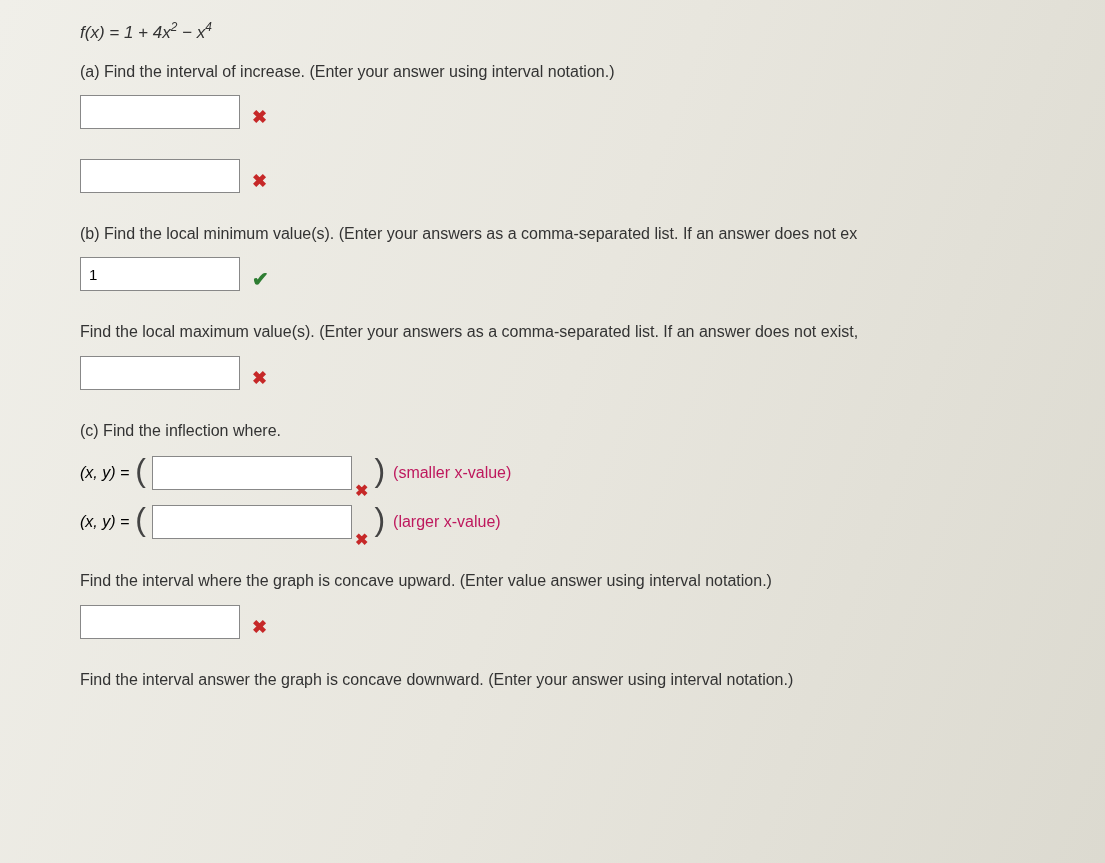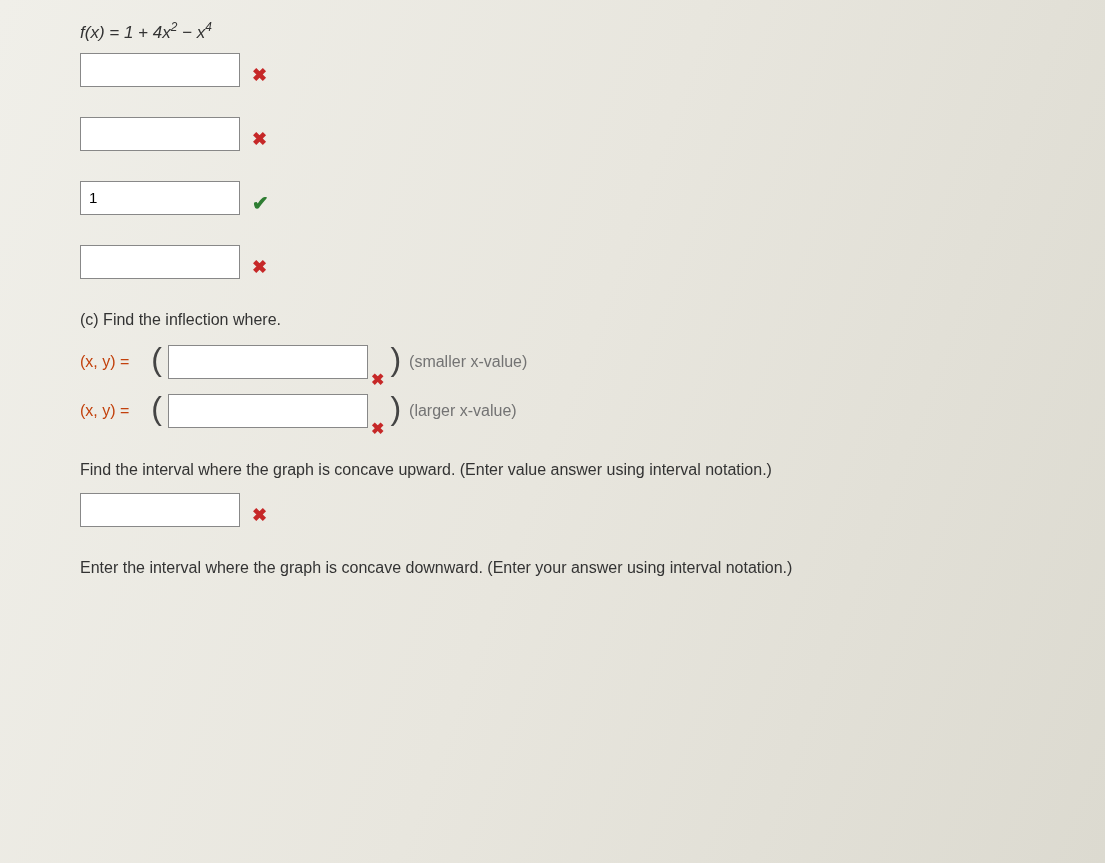--- a/index.html
+++ b/index.html
@@ -9,21 +9,21 @@
     font-family: Arial, Helvetica, sans-serif;
     font-size: 16px;
     color: #333;
     background: linear-gradient(110deg, #f0efe9 0%, #e8e6de 50%, #dcdad0 100%);
     min-height: 863px;
     width: 1105px;
   }
   .formula {
     font-style: italic;
     font-size: 17px;
-    margin-bottom: 10px;
+    margin-bottom: 18px;
     color: #333;
   }
   .prompt {
     font-size: 16px;
     color: #333;
     margin-bottom: 12px;
     line-height: 1.4;
   }
   .answer-row {
     display: flex;
@@ -56,22 +56,23 @@
   .section {
     margin-bottom: 6px;
   }
   .inflect-row {
     display: flex;
     align-items: center;
     margin-bottom: 12px;
     font-size: 16px;
   }
   .inflect-label {
-    margin-right: 22px;
-    color: #c2410c;
+    font-style: italic;
+    margin-right: 6px;
+    color: #000000;
   }
   .paren {
     font-size: 32px;
     color: #444;
     position: relative;
     top: -2px;
     font-weight: 300;
   }
   .inflect-input {
     width: 200px;
@@ -87,53 +88,56 @@
     color: #c62828;
     font-weight: bold;
     font-size: 16px;
     position: relative;
     top: 18px;
     margin-left: -3px;
     margin-right: 6px;
   }
   .hint-text {
     margin-left: 8px;
-    color: #737373;
+    color: #be185d;
   }
   sup { font-size: 0.7em; }
 </style>
 </head>
 <body>
 
 <div class="formula">
   <span style="font-style:italic">f</span>(<span style="font-style:italic">x</span>) = 1 + 4<span style="font-style:italic">x</span><sup>2</sup> − <span style="font-style:italic">x</span><sup>4</sup>
 </div>
 
 <div class="section">
+  <div class="prompt">(a) Find the interval of increase. (Enter your answer using interval notation.)</div>
   <div class="answer-row">
     <input class="answer-input" value="" style="">
     <span class="mark-wrong">✖</span>
   </div>
 </div>
 
 <div class="section">
   <div class="answer-row">
     <input class="answer-input" value="" style="">
     <span class="mark-wrong">✖</span>
   </div>
 </div>
 
 <div class="section">
+  <div class="prompt">(b) Find the local minimum value(s). (Enter your answers as a comma-separated list. If an answer does not ex</div>
   <div class="answer-row">
     <input class="answer-input" value="1" style="">
     <span class="mark-right">✔</span>
   </div>
 </div>
 
 <div class="section">
+  <div class="prompt">Find the local maximum value(s). (Enter your answers as a comma-separated list. If an answer does not exist, </div>
   <div class="answer-row">
     <input class="answer-input" value="" style="">
     <span class="mark-wrong">✖</span>
   </div>
 </div>
 
 <div class="section">
   <div class="prompt">(c) Find the inflection where.</div>
 
   <div class="inflect-row">
@@ -157,14 +161,14 @@
 
 <div class="section">
   <div class="prompt">Find the interval where the graph is concave upward. (Enter value answer using interval notation.)</div>
   <div class="answer-row">
     <input class="answer-input" value="" style="">
     <span class="mark-wrong">✖</span>
   </div>
 </div>
 
 <div class="section">
-  <div class="prompt">Enter the interval where the graph is concave downward. (Enter your answer using interval notation.)</div>
+  <div class="prompt">Find the interval answer the graph is concave downward. (Enter your answer using interval notation.)</div>
 </div>
 
 </body></html>

